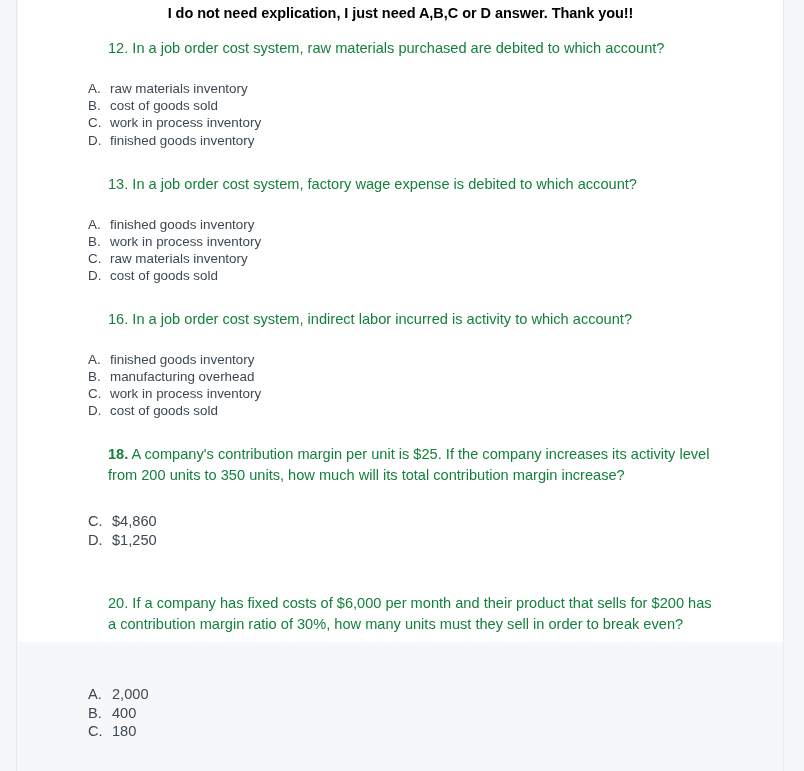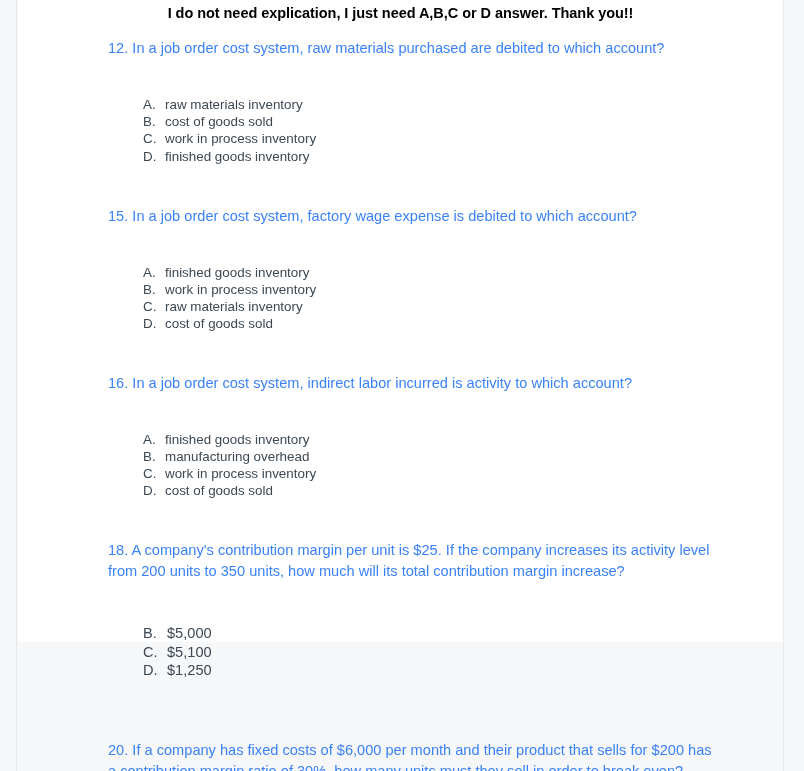--- a/index.html
+++ b/index.html
@@ -62,34 +62,34 @@
     font-size: 14.5px;
     font-weight: bold;
     color: #000000;
     letter-spacing: -0.05px;
     line-height: 18px;
   }
   .qblock {
     position: relative;
   }
   .qtext {
-    color: #3b82f6;
+    color: #15803d;
     font-size: 14.6px;
     line-height: 21px;
     padding-left: 90px;
     padding-right: 70px;
     margin: 0;
   }
   .qtext .qnum-bold {
-    font-weight: normal;
+    font-weight: bold;
   }
   .options {
     list-style: none;
-    margin: 16px;
-    padding: 0 0 0 109px;
+    margin: 0;
+    padding: 0 0 0 70px;
   }
   .options li {
     color: #3d4852;
     font-size: 13.4px;
     line-height: 17.2px;
     white-space: nowrap;
   }
   .options li .letter {
     display: inline-block;
     width: 22px;
@@ -136,21 +136,21 @@
           <li><span class="letter">A.</span><span>raw materials inventory</span></li>
           <li><span class="letter">B.</span><span>cost of goods sold</span></li>
           <li><span class="letter">C.</span><span>work in process inventory</span></li>
           <li><span class="letter">D.</span><span>finished goods inventory</span></li>
         </ul>
       </div>
 
       <div class="sp-opts-q14"></div>
 
       <div class="qblock">
-        <p class="qtext"><span>15.</span> <span>In a job order cost system, factory wage expense is debited to which account?</span></p>
+        <p class="qtext"><span>13.</span> <span>In a job order cost system, factory wage expense is debited to which account?</span></p>
         <div class="sp-q14-opts"></div>
         <ul class="options">
           <li><span class="letter">A.</span><span>finished goods inventory</span></li>
           <li><span class="letter">B.</span><span>work in process inventory</span></li>
           <li><span class="letter">C.</span><span>raw materials inventory</span></li>
           <li><span class="letter">D.</span><span>cost of goods sold</span></li>
         </ul>
       </div>
 
       <div class="sp-opts-q16"></div>
@@ -165,22 +165,21 @@
           <li><span class="letter">D.</span><span>cost of goods sold</span></li>
         </ul>
       </div>
 
       <div class="sp-opts-q18"></div>
 
       <div class="qblock">
         <p class="qtext"><span class="qnum-bold">18.</span> <span>A company's contribution margin per unit is $25. If the company increases its activity level from 200 units to 350 units, how much will its total contribution margin increase?</span></p>
         <div class="sp-q18-opts"></div>
         <ul class="options big">
-          <li><span class="letter">B.</span><span>$5,000</span></li>
-          <li><span class="letter">C.</span><span>$5,100</span></li>
+          <li><span class="letter">C.</span><span>$4,860</span></li>
           <li><span class="letter">D.</span><span>$1,250</span></li>
         </ul>
       </div>
 
       <div class="sp-opts-q20"></div>
 
       <div class="qblock">
         <p class="qtext"><span>20.</span> <span>If a company has fixed costs of $6,000 per month and their product that sells for $200 has a contribution margin ratio of 30%, how many units must they sell in order to break even?</span></p>
         <div class="sp-q20-opts"></div>
         <ul class="options big">

